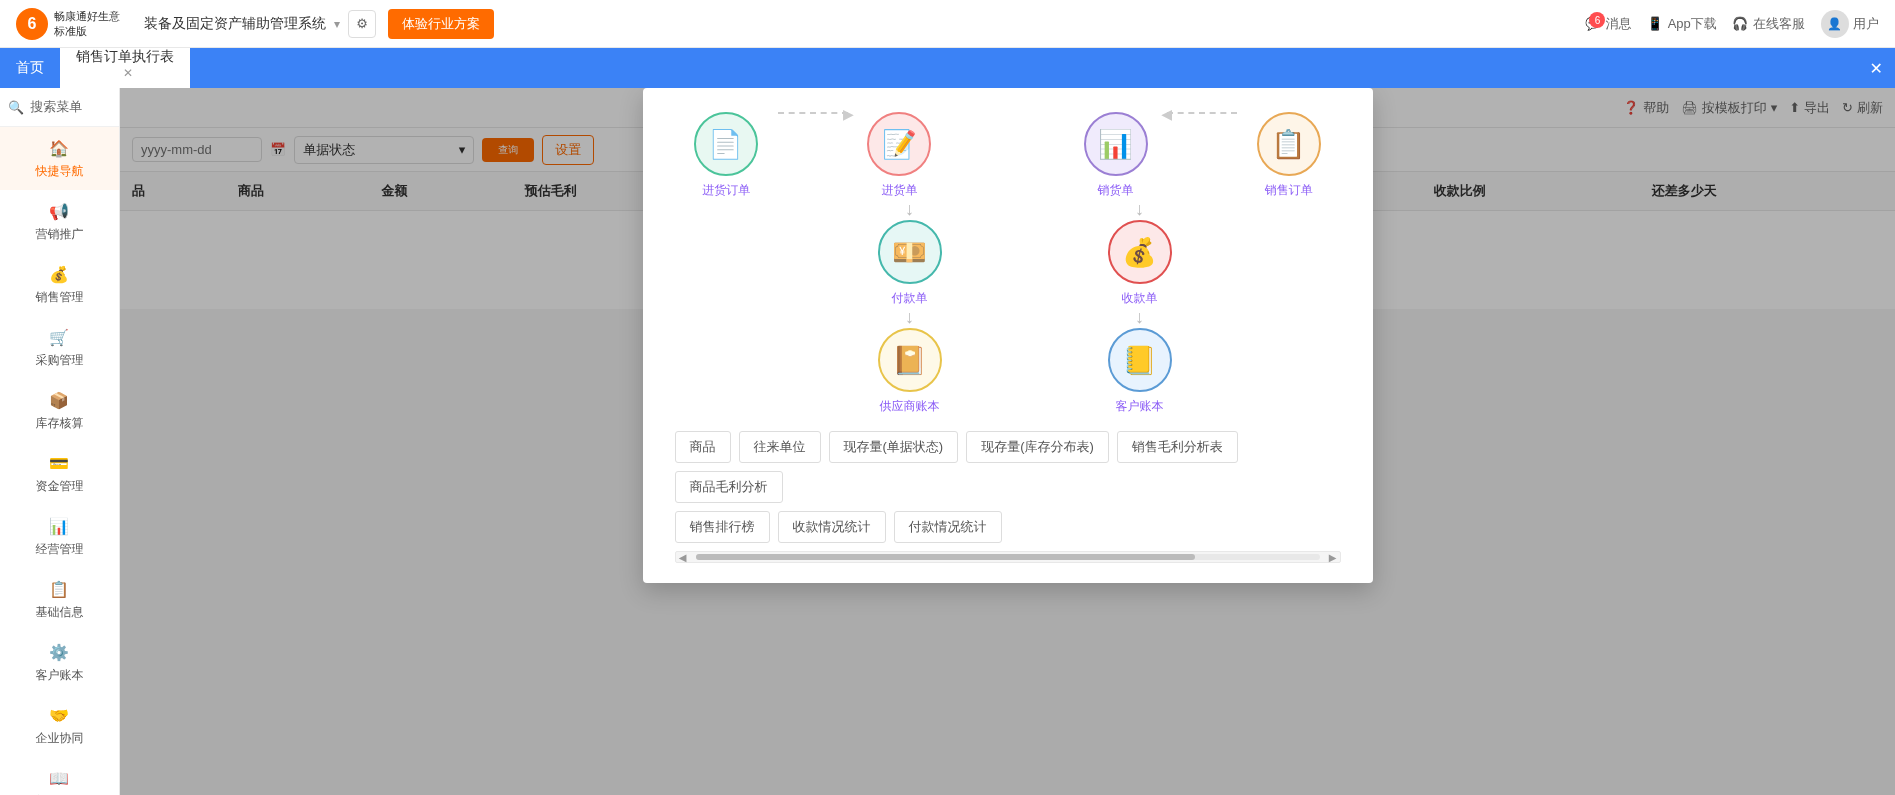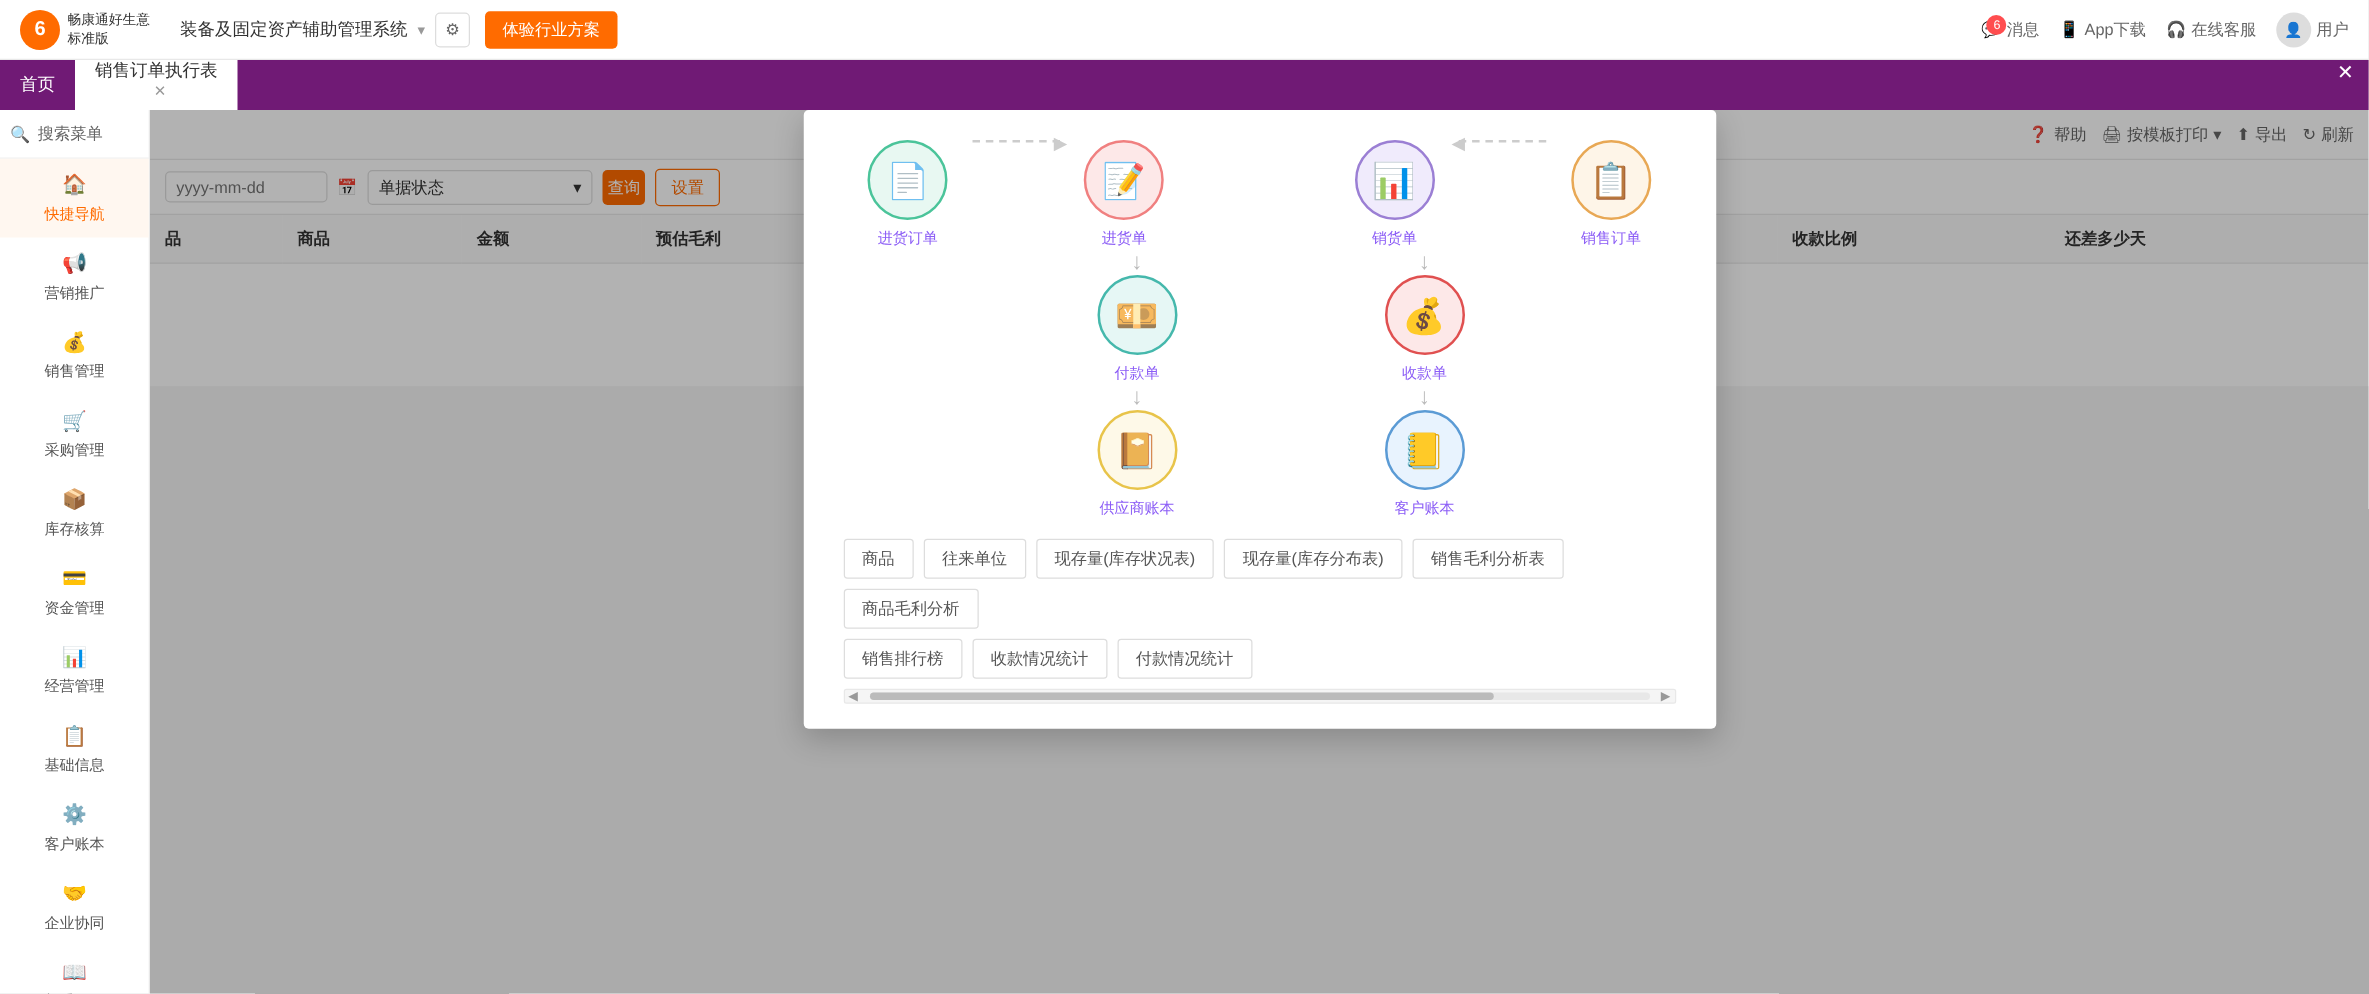--- a/index.html
+++ b/index.html
@@ -56,22 +56,22 @@
     }
     .avatar {
       width: 28px; height: 28px; border-radius: 50%;
       background: #ddd; display: flex; align-items: center; justify-content: center;
       color: #999; font-size: 12px;
     }
 
     
     .tab-bar {
       height: 40px;
-      background: #701a75;
-      display: flex; 
+      background: #3b82f6;
+      display: flex; align-items: center;
       padding: 0;
     }
     .tab-item {
       height: 40px;
       display: flex; align-items: center;
       padding: 0 16px;
       cursor: pointer; color: white; font-size: 14px;
     }
     .tab-item.active {
       background: white; color: #333; flex-direction: column;
@@ -151,21 +151,21 @@
       border: 1px solid #ddd; border-radius: 4px;
       padding: 4px 8px; font-size: 13px; color: #bbb; width: 130px;
     }
     .filter-select {
       border: 1px solid #ddd; border-radius: 4px;
       padding: 4px 8px; font-size: 13px; color: #333; width: 180px;
       display: flex; align-items: center; justify-content: space-between;
     }
     .search-btn {
       background: #ff6b00; color: white; border: none;
-      border-radius: 4px; padding: 5px 4px; cursor: pointer; font-size: 13px;
+      border-radius: 4px; padding: 5px 16px; cursor: pointer; font-size: 10px;
     }
     .setting-btn {
       background: #fff; color: #ff6b00; border: 1px solid #ff6b00;
       border-radius: 4px; padding: 5px 12px; cursor: pointer; font-size: 13px;
     }
 
     
     .more-conditions {
       height: 32px; background: #fafafa;
       display: flex; align-items: center; padding: 0 12px;
@@ -545,21 +545,21 @@
               <span style="font-size:28px; color:#5b9bd5;">📒</span>
             </div>
             <span class="flow-label">客户账本</span>
           </div>
         </div>
 
         <div class="common-functions">
           <div class="func-buttons">
             <button class="func-btn">商品</button>
             <button class="func-btn">往来单位</button>
-            <button class="func-btn">现存量(库存状况表)</button>
+            <button class="func-btn">现存量(单据状态)</button>
             <button class="func-btn">现存量(库存分布表)</button>
             <button class="func-btn">销售毛利分析表</button>
             <button class="func-btn">商品毛利分析</button>
           </div>
           <div class="func-buttons">
             <button class="func-btn">销售排行榜</button>
             <button class="func-btn">收款情况统计</button>
             <button class="func-btn">付款情况统计</button>
           </div>
         </div>

